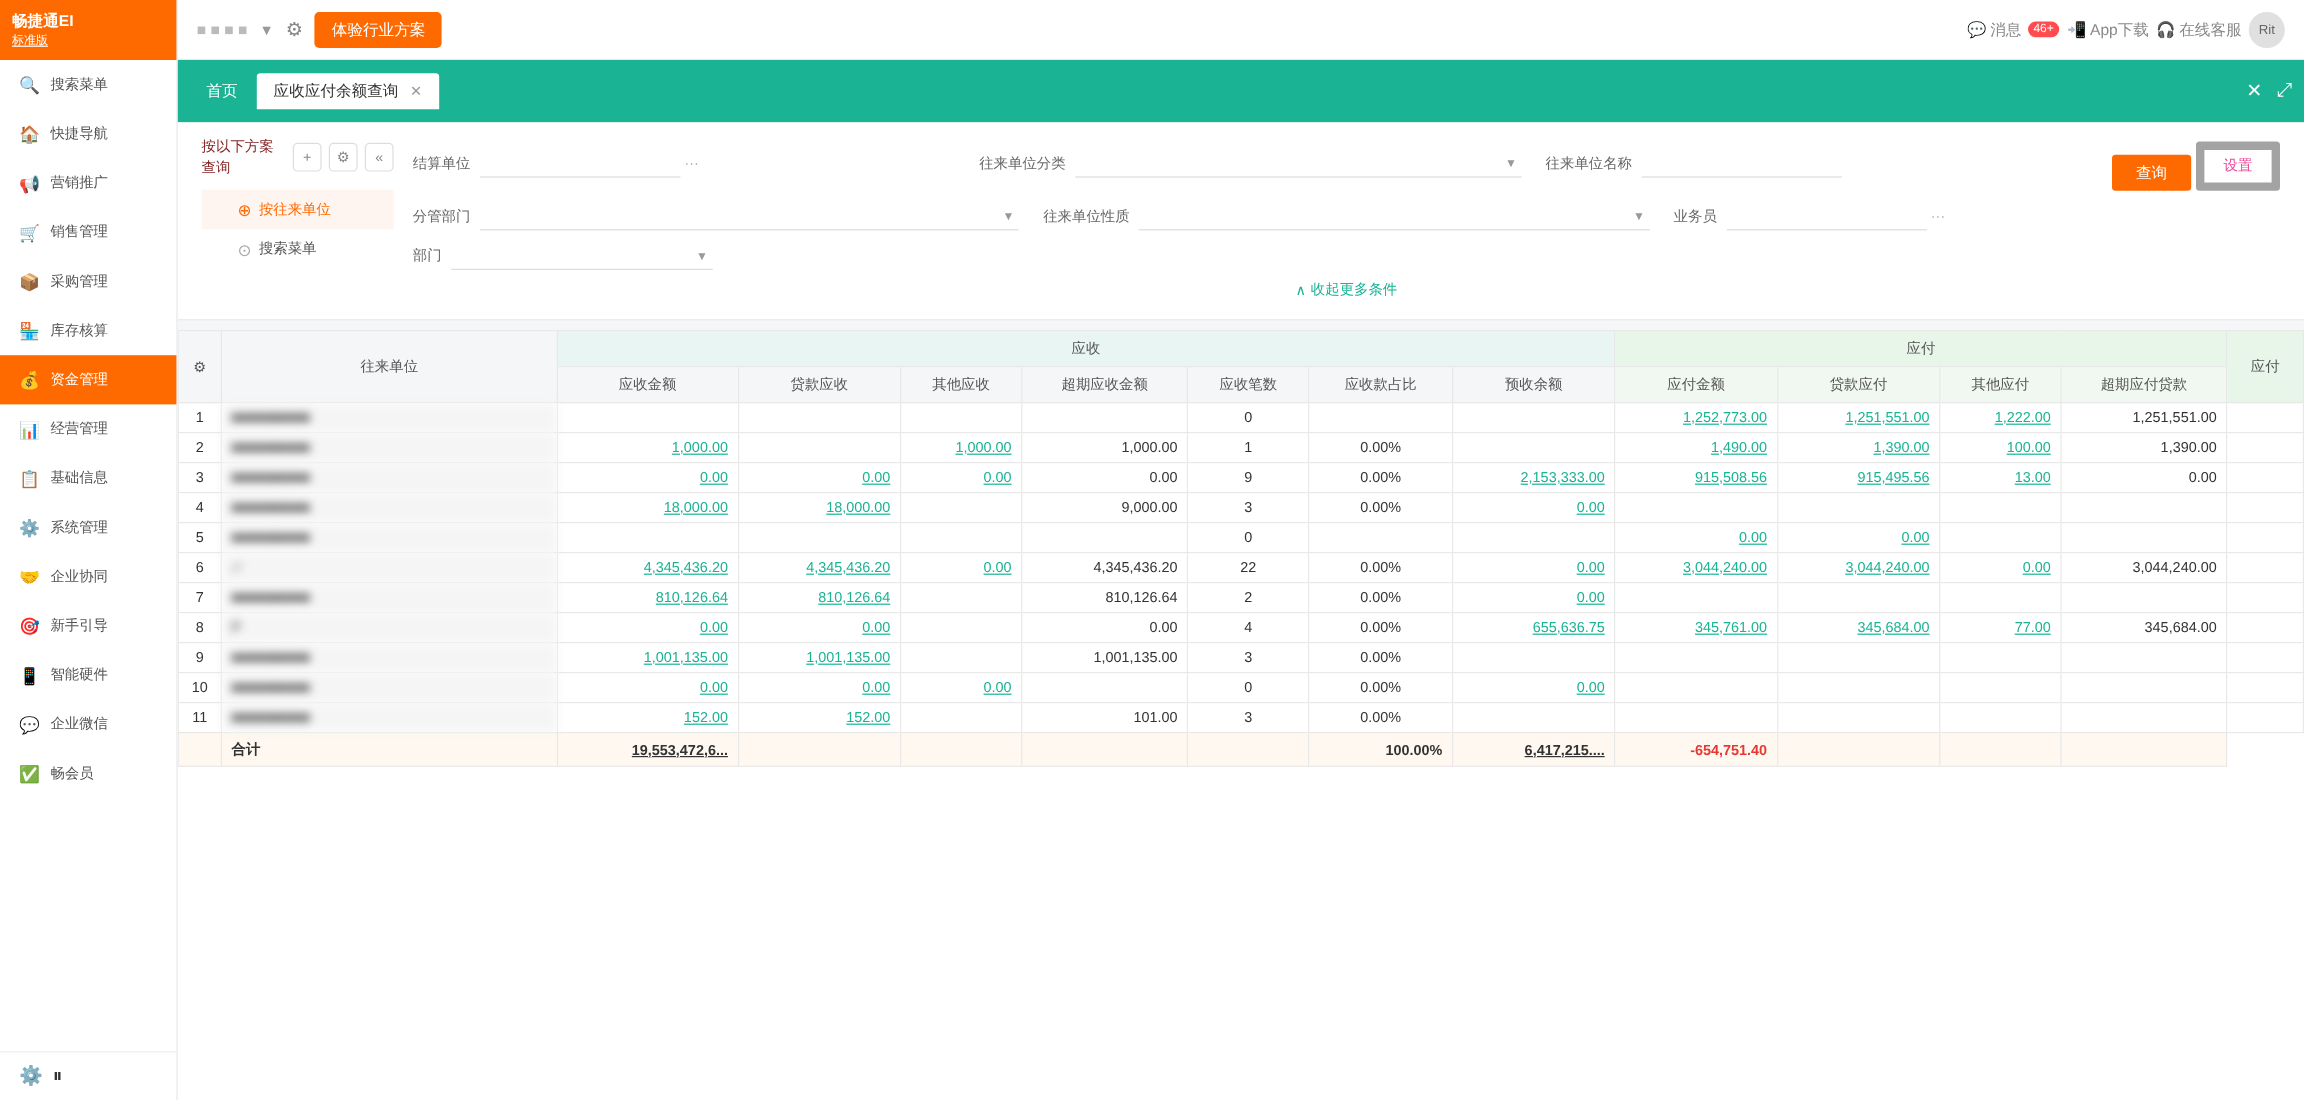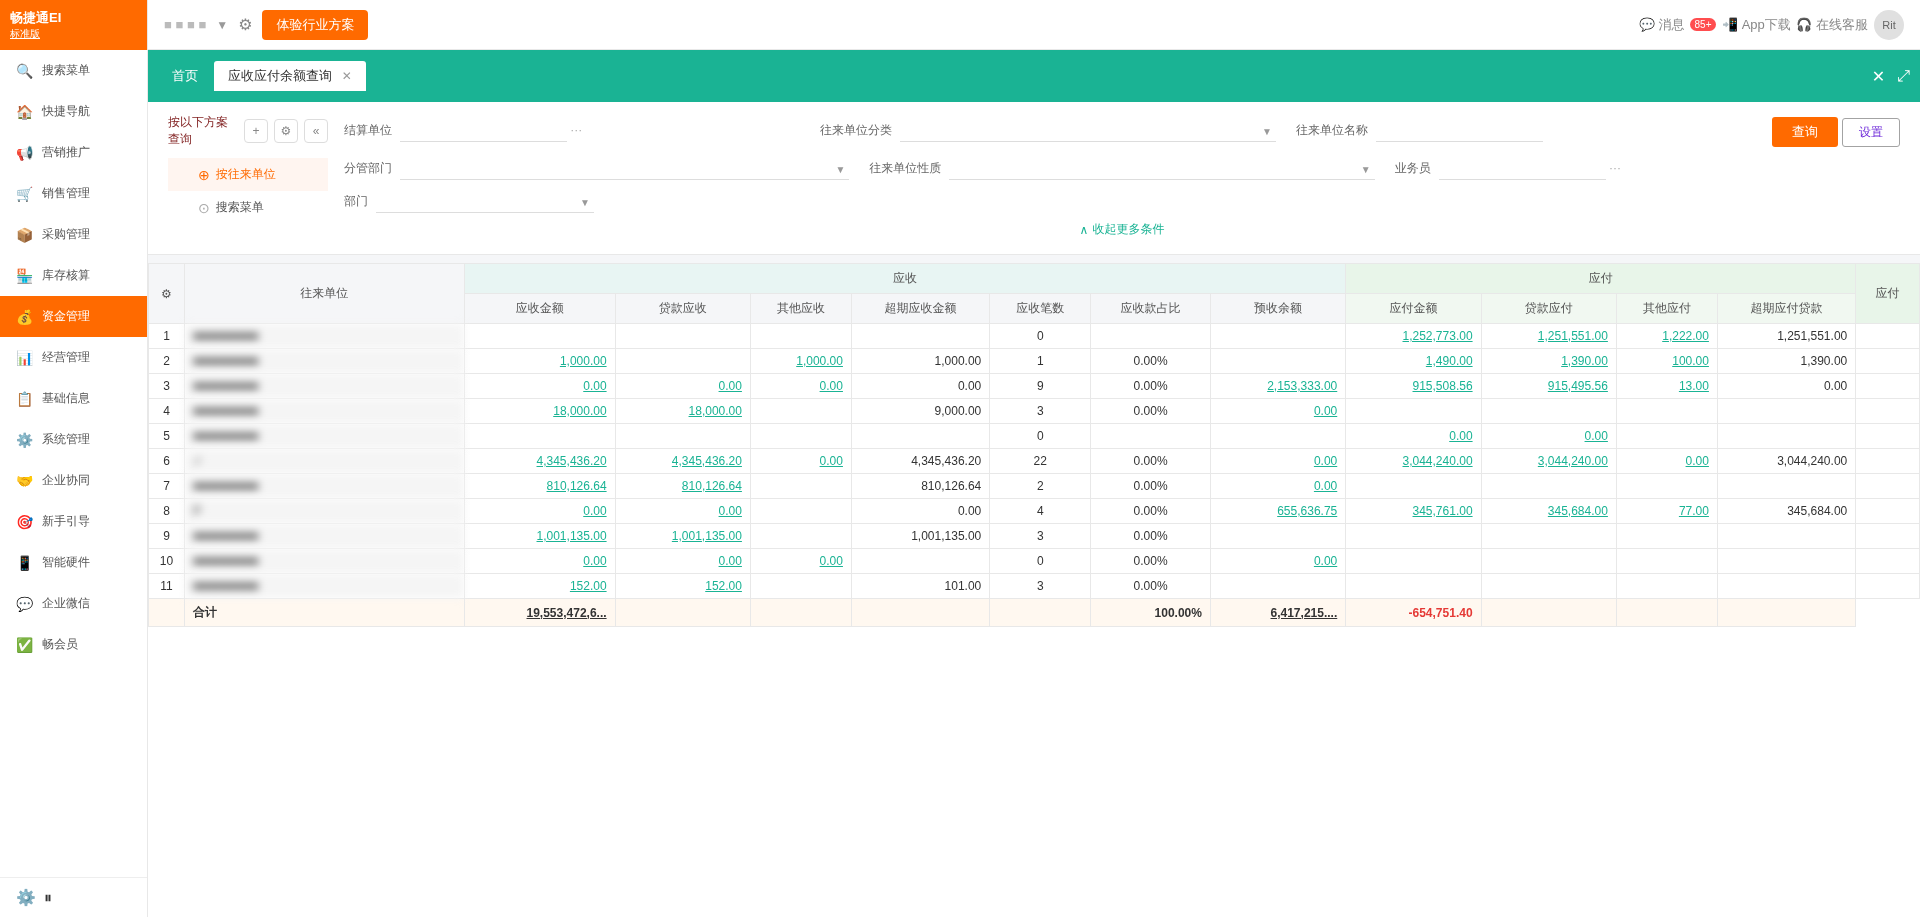--- a/index.html
+++ b/index.html
@@ -49,21 +49,21 @@
     .filter-group { display: flex; align-items: center; flex: 1; gap: 8px; }
     .filter-field-label { color: #666; white-space: nowrap; font-size: 12px; }
     .filter-input { border: none; border-bottom: 1px solid #ddd; padding: 4px 6px; font-size: 12px; color: #333; flex: 1; outline: none; background: transparent; min-width: 80px; }
     .filter-select { border: none; border-bottom: 1px solid #ddd; padding: 4px 20px 4px 6px; font-size: 12px; color: #333; outline: none; background: transparent; appearance: none; width: 100%; cursor: pointer; }
     .filter-field { position: relative; flex: 1; }
     .filter-field-arrow { position: absolute; right: 4px; top: 50%; transform: translateY(-50%); color: #999; font-size: 10px; pointer-events: none; }
     .filter-dots { color: #aaa; cursor: pointer; }
     .collapse-btn { background: none; border: none; color: #1ab394; font-size: 12px; cursor: pointer; display: flex; align-items: center; gap: 4px; }
     .collapse-row { display: flex; justify-content: center; padding: 4px 0; }
     .query-btn { background: #ff6a00; color: #fff; border: none; border-radius: 3px; padding: 6px 20px; cursor: pointer; font-size: 13px; }
-    .set-btn { background: #fff; color: #6d28d9; border: 1px solid #a3a3a3; border-radius: 3px; padding: 5px 16px; cursor: pointer; font-size: 12px; margin-top: 4px; }
+    .set-btn { background: #fff; color: #ec4899; border: 7px solid #a3a3a3; border-radius: 3px; padding: 5px 16px; cursor: pointer; font-size: 12px; margin-top: 4px; }
     .query-btns { display: flex; flex-direction: row; gap: 4px; align-items: flex-end; }
 
     
     .table-wrap { flex: 1; overflow: auto; background: #fff; margin: 0; }
     table { width: 100%; border-collapse: collapse; font-size: 12px; }
     th { background: #f5f6f8; color: #555; text-align: center; padding: 6px 8px; border: 1px solid #e8e8e8; font-weight: normal; white-space: nowrap; margin-left: 44px; }
     td { padding: 5px 8px; border: 1px solid #e8e8e8; text-align: right; white-space: nowrap; color: #333; }
     td.td-center { text-align: center; }
     td.td-left { text-align: left; }
     .td-link { color: #1ab394; text-decoration: underline; cursor: pointer; }
@@ -159,21 +159,21 @@
   <div class="topbar">
     <span class="topbar-breadcrumb" style="color:#bbb;font-size:13px;">■ ■ ■ ■</span>
     <span style="color:#999;cursor:pointer;">▼</span>
     <span class="topbar-gear">⚙</span>
     <button class="topbar-btn">体验行业方案</button>
     <div class="topbar-spacer"></div>
     <div class="top-nav-items">
       <div class="top-nav-item">
         <span>💬</span>
         <span>消息</span>
-        <span class="badge">85+</span>
+        <span class="badge">46+</span>
       </div>
       <div class="top-nav-item">
         <span>📲</span>
         <span>App下载</span>
       </div>
       <div class="top-nav-item">
         <span>🎧</span>
         <span>在线客服</span>
       </div>
       <div class="topbar-avatar" style="display:flex;align-items:center;justify-content:center;background:#e0e0e0;font-size:11px;color:#666;">

